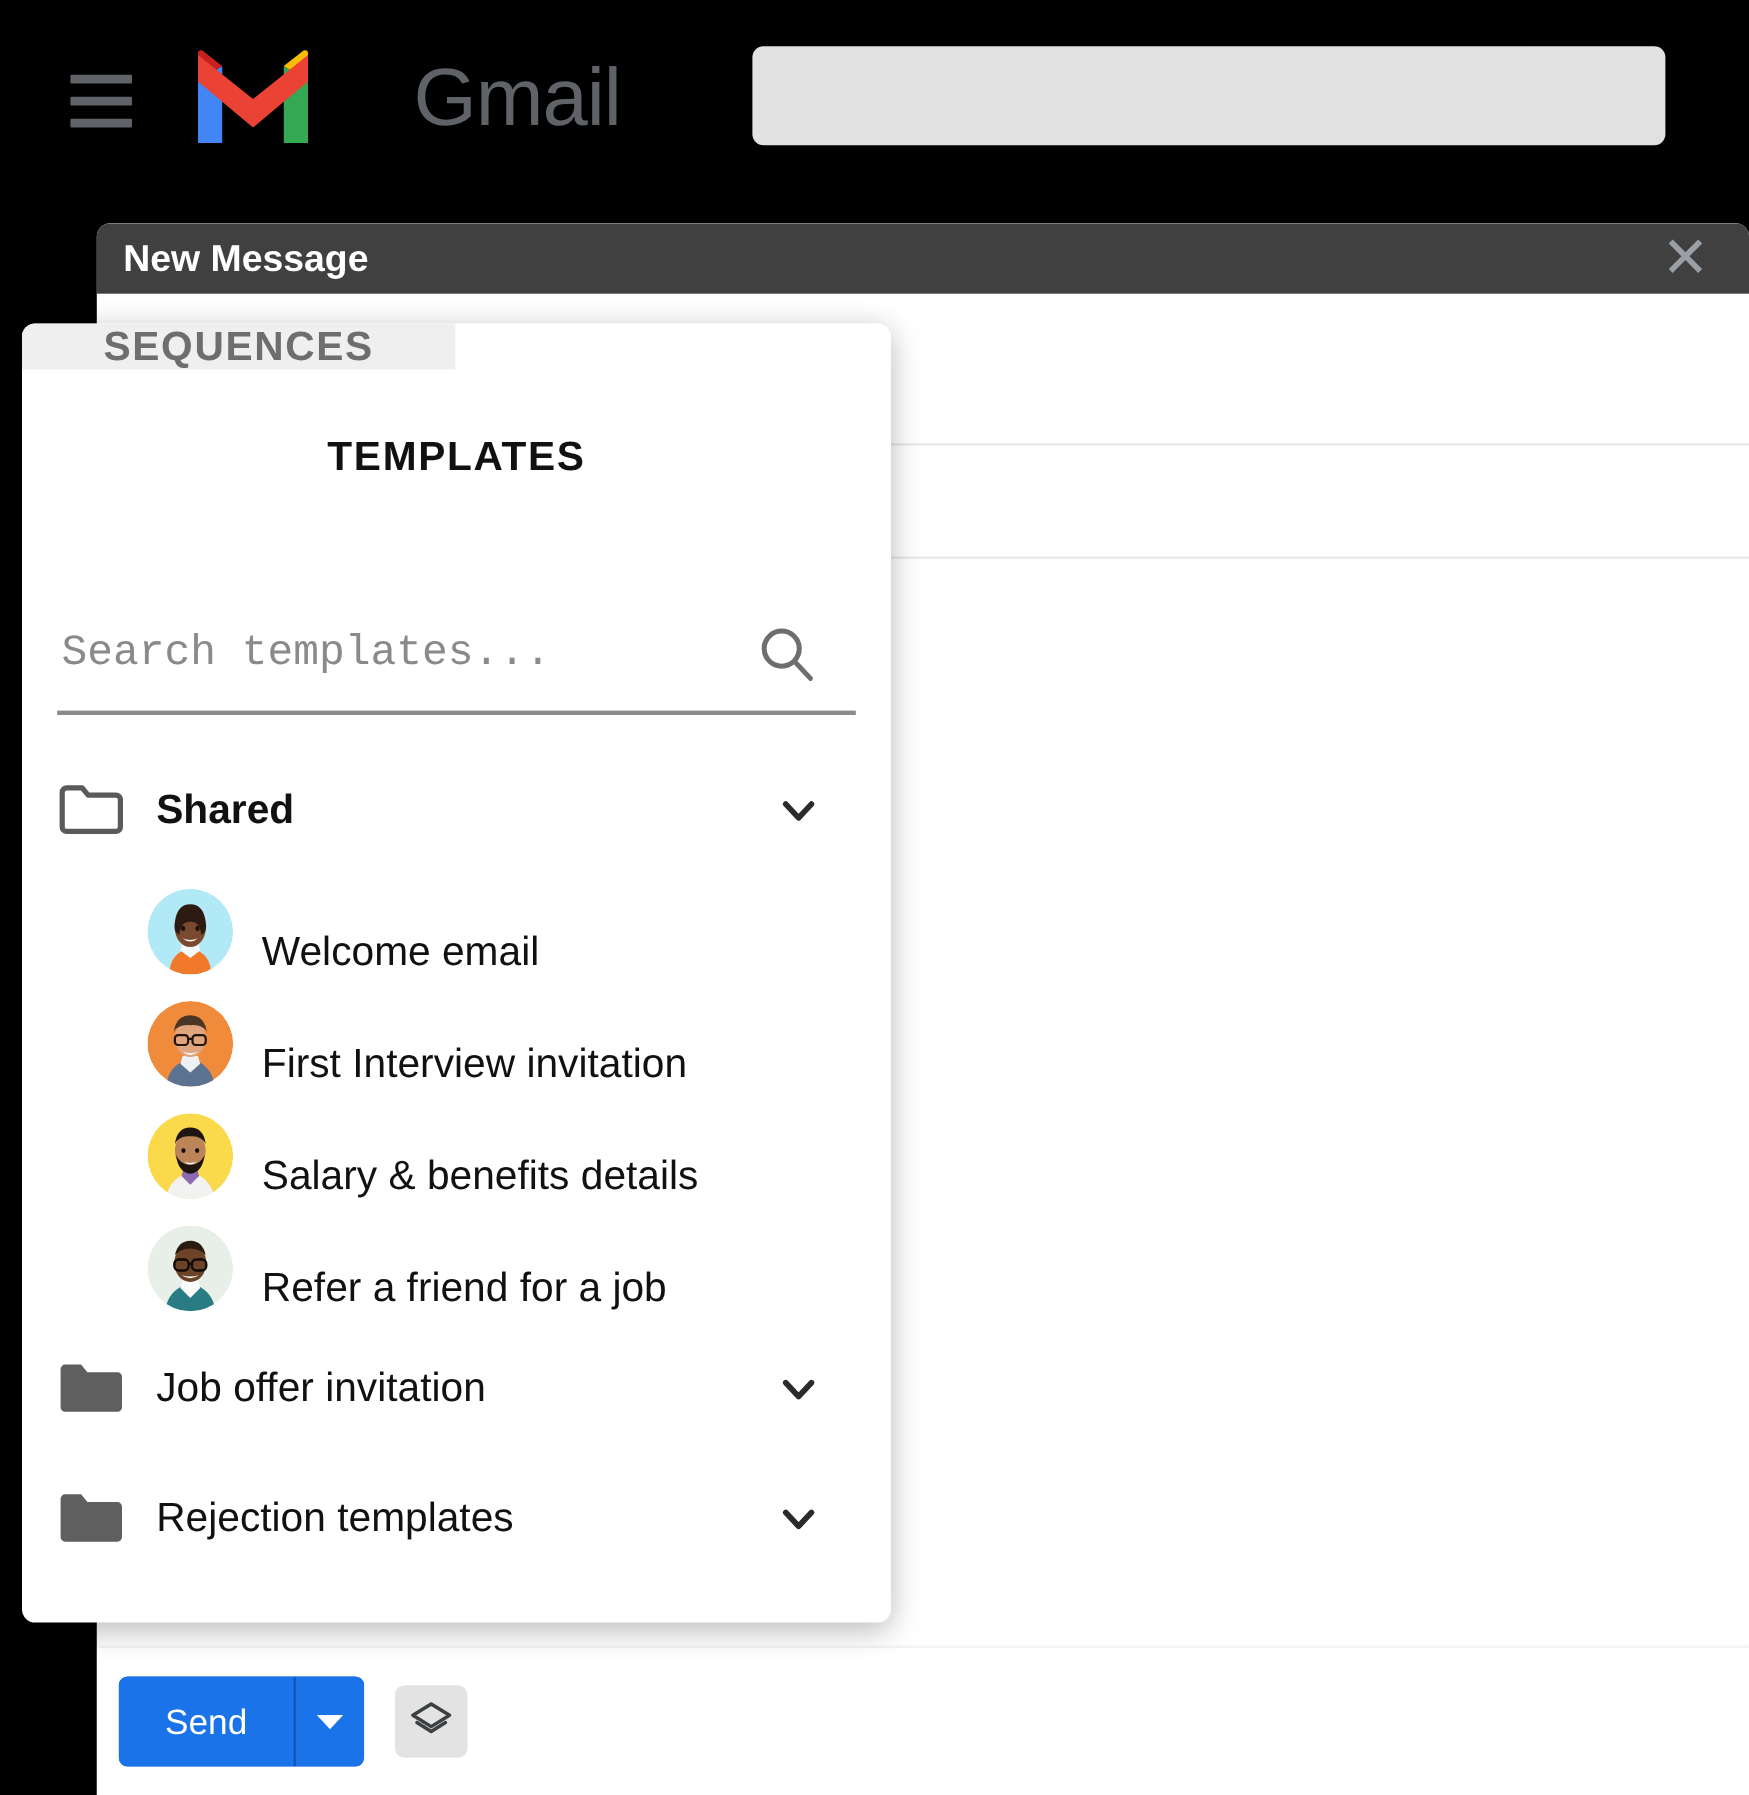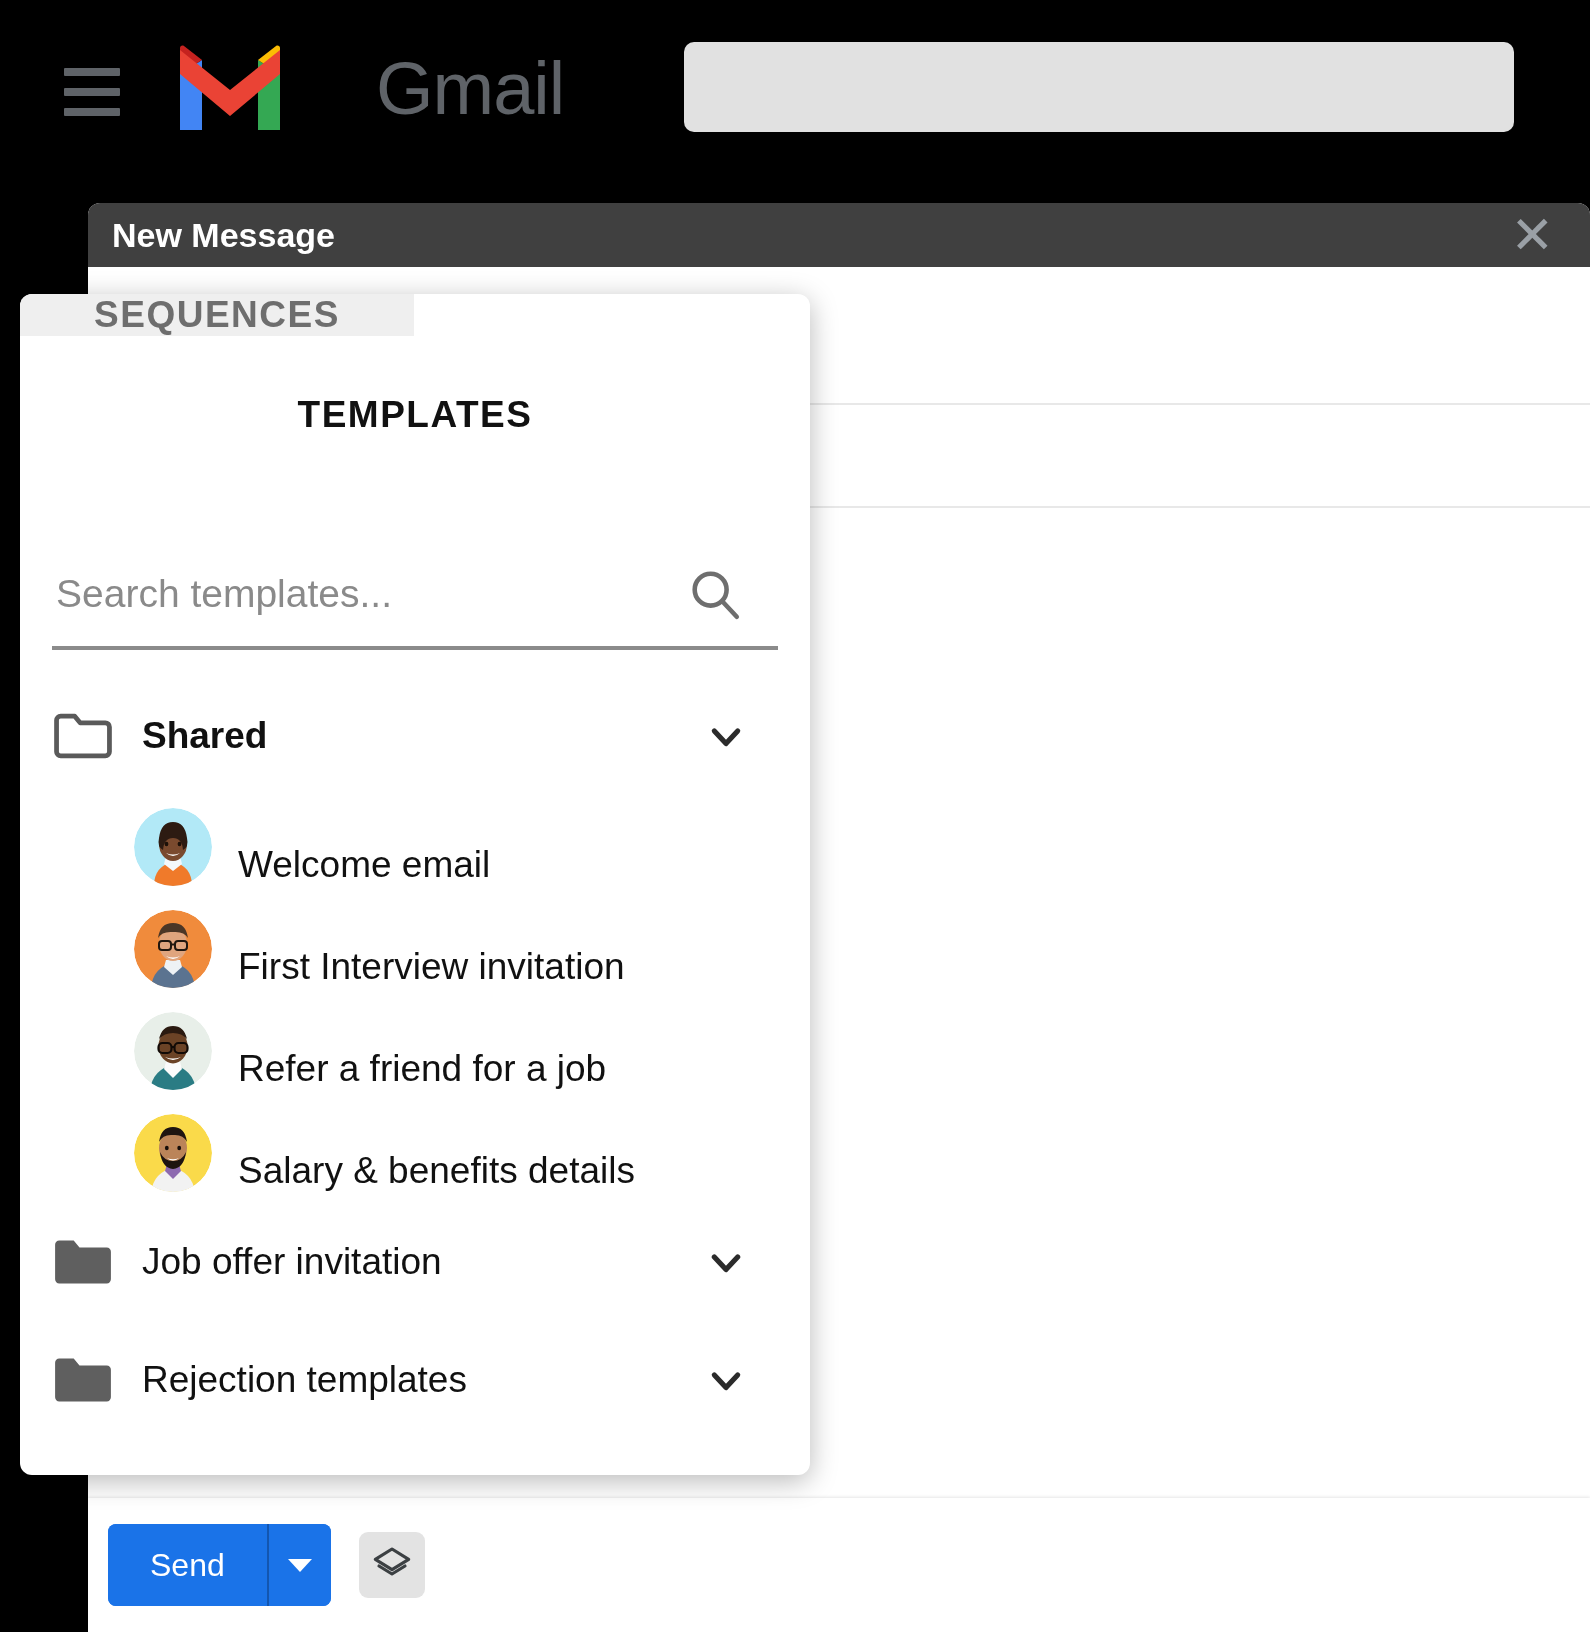--- a/index.html
+++ b/index.html
@@ -235,21 +235,21 @@
     display: flex;
     align-items: center;
   }
   .tpl-search-input {
     flex: 1;
     border: none;
     outline: none;
     font-size: 39px;
     color: #5a5a5a;
     background: transparent;
-    font-family: Liberation Sans, sans-serif;
+    font-family: Liberation Mono, monospace;
     padding: 0 4px;
   }
   .tpl-search-input::placeholder { color: #8a8a8a; opacity: 1; }
   .search-icon {
     width: 58px; height: 58px;
     margin-right: 34px;
     cursor: pointer;
     flex: 0 0 auto;
   }
 
@@ -427,51 +427,51 @@
             <line x1="37" y1="34.5" x2="41" y2="34.5" stroke="#20160e" stroke-width="2"></line>
             <path d="M32 46 q7 6 14 0 q-7 3 -14 0 Z" fill="#ffffff"></path>
           </svg>
         </span>
         <span class="tpl-item-label">First Interview invitation</span>
       </div>
 
       <div class="tpl-item">
         <span class="avatar">
           <svg viewBox="0 0 78 78" aria-hidden="true">
+            <circle cx="39" cy="39" r="39" fill="#fada4a"></circle>
+            <path d="M17 78 q3-20 22-24 q19 4 22 24 Z" fill="#f2f2f2"></path>
+            <path d="M31 57 l8 8 l8-8 l-2-7 h-12 Z" fill="#8d6ab0"></path>
+            <ellipse cx="39" cy="34" rx="14" ry="17" fill="#bb8459"></ellipse>
+            <path d="M25 28 q2-15 14-15 q12 0 14 15 q-4-8 -14-7 q-10 -1 -14 7 Z" fill="#1e1410"></path>
+            <path d="M26 38 q2 16 13 17 q11-1 13-17 q-4 9 -13 9 q-9 0 -13 -9 Z" fill="#1e1410"></path>
+            <ellipse cx="32.8" cy="34" rx="1.9" ry="2.2" fill="#140c08"></ellipse>
+            <ellipse cx="45.2" cy="34" rx="1.9" ry="2.2" fill="#140c08"></ellipse>
+            <path d="M33 44 q6 5 12 0 q-6 2.5 -12 0 Z" fill="#ffffff"></path>
+          </svg>
+        </span>
+        <span class="tpl-item-label">Salary &amp; benefits details</span>
+      </div>
+
+      <div class="tpl-item">
+        <span class="avatar">
+          <svg viewBox="0 0 78 78" aria-hidden="true">
             <circle cx="39" cy="39" r="39" fill="#e8efe9"></circle>
             <path d="M16 78 q3-21 23-25 q20 4 23 25 Z" fill="#2a7c84"></path>
             <path d="M30 57 l9 9 l9-9 l-2-7 h-14 Z" fill="#fbfbfb"></path>
             <ellipse cx="39" cy="34" rx="14.5" ry="17.5" fill="#6b4326"></ellipse>
             <path d="M25 27 q3-13 14-13 q11 0 14 13 q-5-6 -14-6 q-9 0 -14 6 Z" fill="#2a1a10"></path>
             <rect x="24.5" y="31" width="13" height="10" rx="4" fill="none" stroke="#110a06" stroke-width="2.2"></rect>
             <rect x="40.5" y="31" width="13" height="10" rx="4" fill="none" stroke="#110a06" stroke-width="2.2"></rect>
             <line x1="37.5" y1="35" x2="40.5" y2="35" stroke="#110a06" stroke-width="2.2"></line>
             <path d="M31 45 q8 6 16 0 q-8 3 -16 0 Z" fill="#ffffff"></path>
           </svg>
         </span>
         <span class="tpl-item-label">Refer a friend for a job</span>
       </div>
 
-      <div class="tpl-item">
-        <span class="avatar">
-          <svg viewBox="0 0 78 78" aria-hidden="true">
-            <circle cx="39" cy="39" r="39" fill="#fada4a"></circle>
-            <path d="M17 78 q3-20 22-24 q19 4 22 24 Z" fill="#f2f2f2"></path>
-            <path d="M31 57 l8 8 l8-8 l-2-7 h-12 Z" fill="#8d6ab0"></path>
-            <ellipse cx="39" cy="34" rx="14" ry="17" fill="#bb8459"></ellipse>
-            <path d="M25 28 q2-15 14-15 q12 0 14 15 q-4-8 -14-7 q-10 -1 -14 7 Z" fill="#1e1410"></path>
-            <path d="M26 38 q2 16 13 17 q11-1 13-17 q-4 9 -13 9 q-9 0 -13 -9 Z" fill="#1e1410"></path>
-            <ellipse cx="32.8" cy="34" rx="1.9" ry="2.2" fill="#140c08"></ellipse>
-            <ellipse cx="45.2" cy="34" rx="1.9" ry="2.2" fill="#140c08"></ellipse>
-            <path d="M33 44 q6 5 12 0 q-6 2.5 -12 0 Z" fill="#ffffff"></path>
-          </svg>
-        </span>
-        <span class="tpl-item-label">Salary &amp; benefits details</span>
-      </div>
-
       <div class="spacer-sm"></div>
 
       <div class="folder-row">
         <span class="folder-icon">
           <svg viewBox="0 0 30 24" width="62" height="50" aria-hidden="true">
             <path d="M1.5 3.6 a2 2 0 0 1 2-2 H10.5 l2.8 3.4 H26.5 a2 2 0 0 1 2 2 V20.4 a2 2 0 0 1 -2 2 H3.5 a2 2 0 0 1 -2 -2 Z" fill="#5f5f5f"></path>
           </svg>
         </span>
         <span class="folder-label">Job offer invitation</span>
         <span class="chev">

